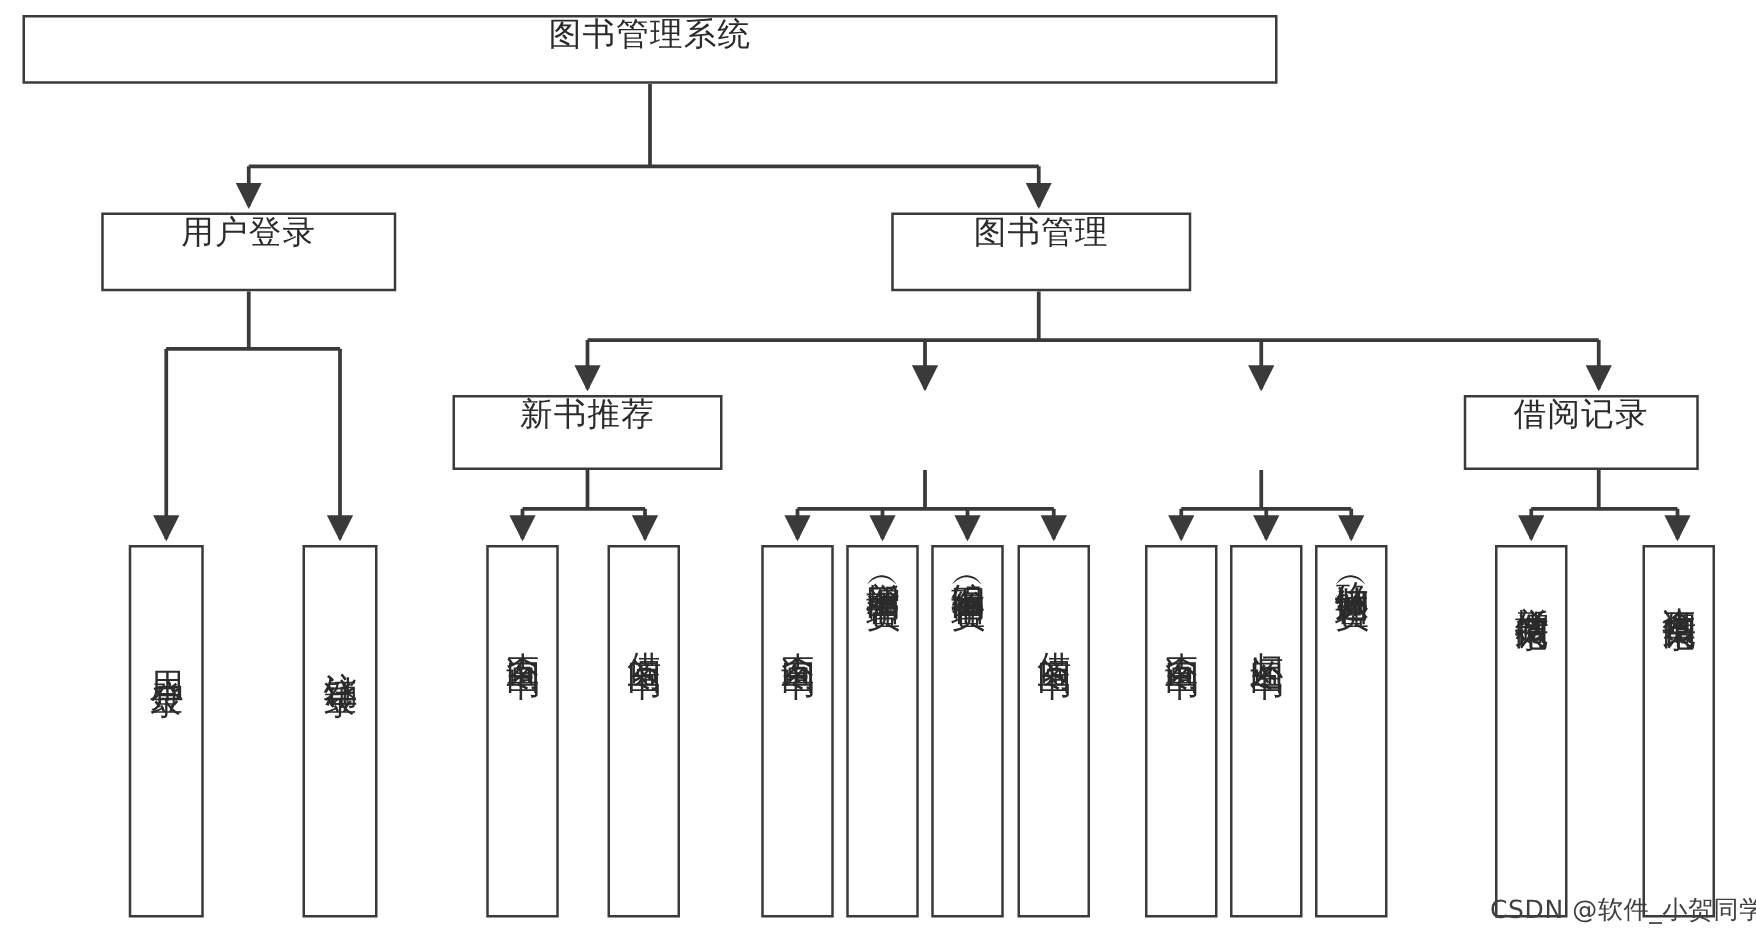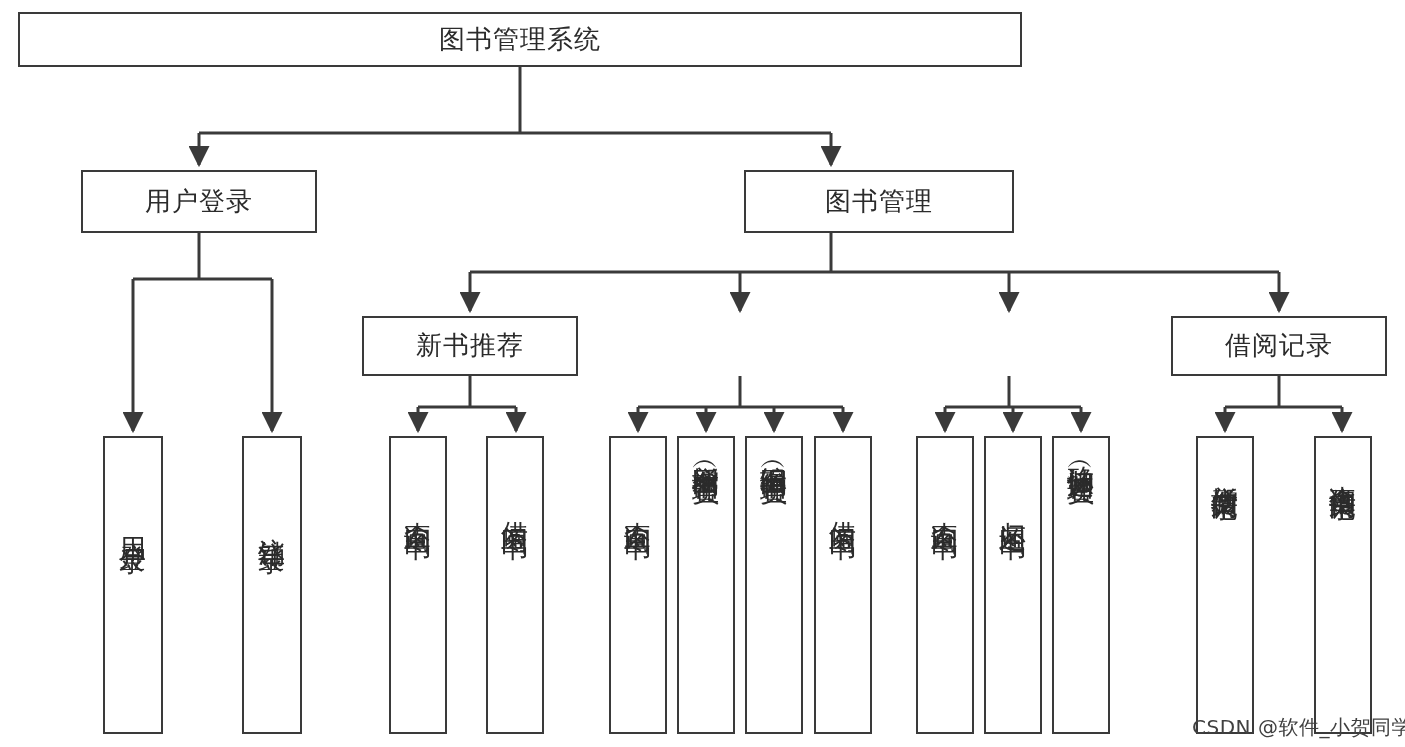--- a/index.html
+++ b/index.html
@@ -25,21 +25,20 @@
     width: 1405px;
     height: 747px;
     pointer-events: none;
   }
   .node {
     position: absolute;
     box-sizing: border-box;
     background: #ffffff;
     border: 2px solid #3a3a3a;
     display: flex;
-    align-items: center;
     justify-content: center;
     color: #2b2b2b;
   }
   .node-label {
     display: block;
     text-align: center;
     line-height: 1.12;
     color: #2b2b2b;
   }
   
@@ -134,31 +133,31 @@
   </svg>
 
   <div class="node horiz root" style="left:18px; top:12px; width:1004px; height:55px;">
     <span class="node-label">图书管理系统</span>
   </div>
 
   <div class="node horiz" style="left:81px; top:170px; width:236px; height:63px;">
     <span class="node-label">用户登录</span>
   </div>
 
-  <div class="node horiz" style="left:744px; top:170px; width:270px; height:63px;">
+  <div class="node horiz" style="left:713px; top:170px; width:240px; height:63px;">
     <span class="node-label">图书管理</span>
   </div>
 
   <div class="node horiz" style="left:362px; top:316px; width:216px; height:60px;">
     <span class="node-label">新书推荐</span>
   </div>
 
 
 
-  <div class="node horiz" style="left:1171px; top:316px; width:216px; height:60px;">
+  <div class="node horiz" style="left:1171px; top:316px; width:188px; height:60px;">
     <span class="node-label">借阅记录</span>
   </div>
 
   <div class="node vert" style="left:103px; top:436px; width:60px; height:298px; padding-top:78px;">
     <span class="node-label">用户登录</span>
   </div>
 
   <div class="node vert" style="left:242px; top:436px; width:60px; height:298px; padding-top:78px;">
     <span class="node-label">注销登录</span>
   </div>

